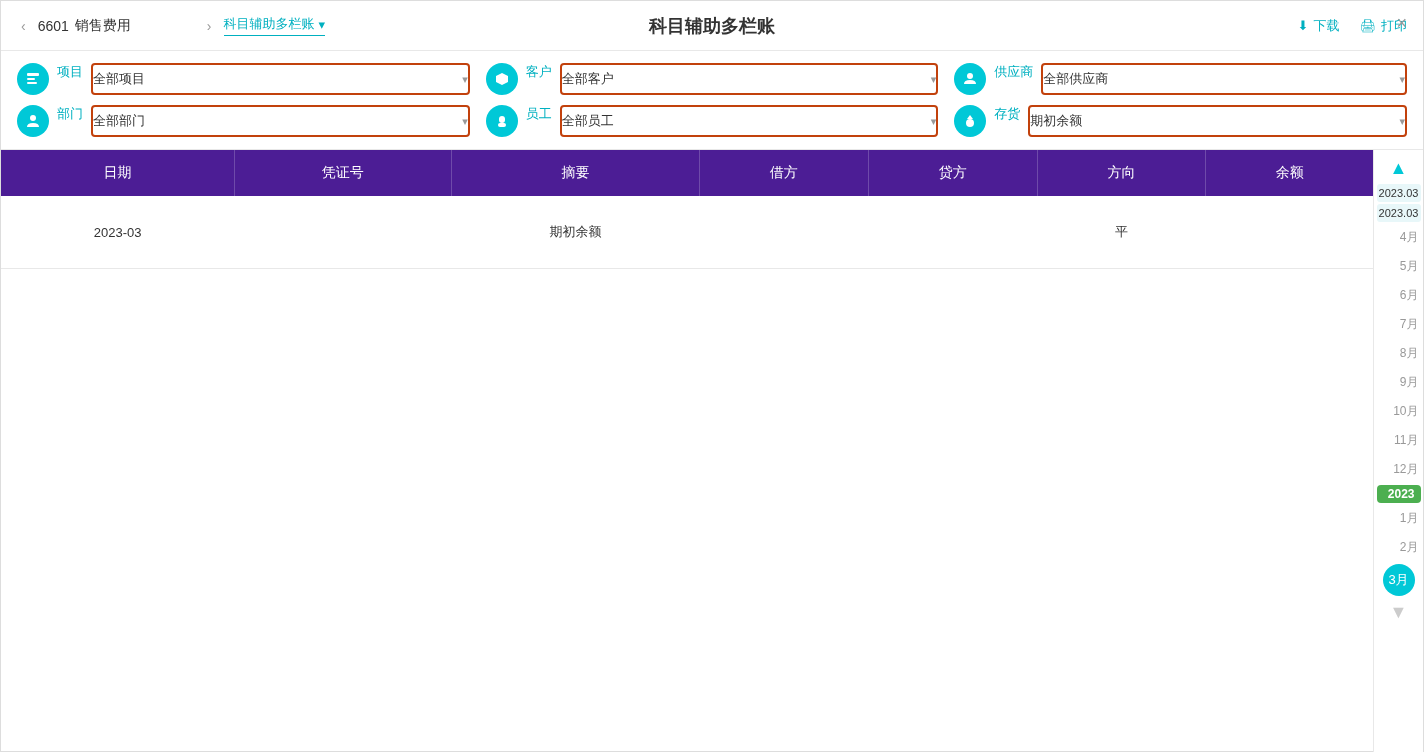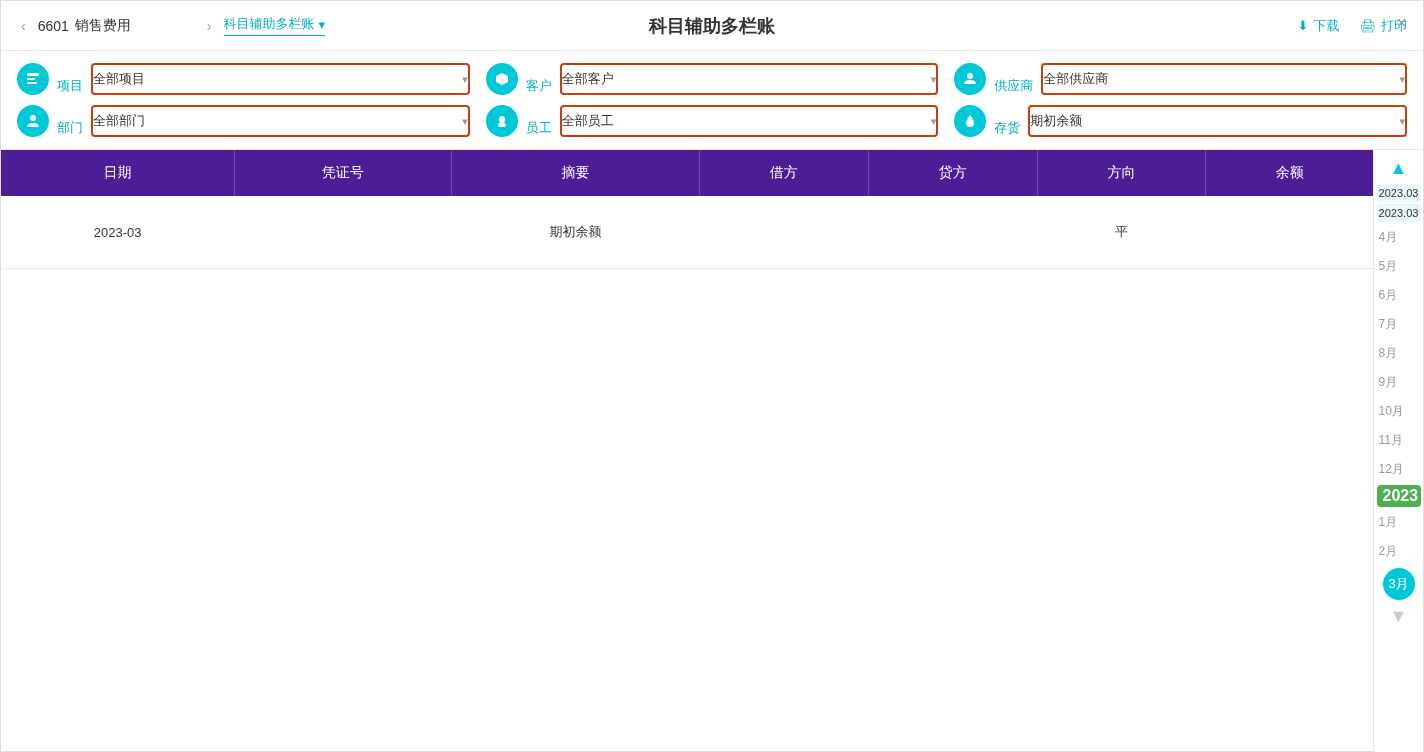--- a/index.html
+++ b/index.html
@@ -102,21 +102,21 @@
     }
     .filter-row {
       display: flex;
       align-items: center;
       gap: 16px;
       margin-bottom: 10px;
     }
     .filter-row:last-child { margin-bottom: 0; }
     .filter-item {
       display: flex;
-      align-items: flex-end;
+      align-items: flex-start;
       gap: 8px;
       flex: 1;
     }
     .filter-icon {
       width: 32px;
       height: 32px;
       border-radius: 50%;
       background: #00c8d7;
       display: flex;
       align-items: center;
@@ -180,34 +180,34 @@
       border-left: 1px solid #e8e8e8;
       display: flex;
       flex-direction: column;
       align-items: center;
       padding: 4px 0;
       overflow-y: auto;
       height: 100%;
     }
     .sidebar-month {
       width: 44px;
-      text-align: left;
+      text-align: right;
       padding: 5px 2px;
       font-size: 12px;
       color: #999;
       cursor: pointer;
       border-radius: 4px;
       margin: 1px 0;
     }
     .sidebar-month.active-green {
       background: #4caf50;
       color: #fff;
       border-radius: 4px;
       padding: 2px 6px;
-      font-size: 16px;
+      font-size: 12px;
       font-weight: bold;
     }
     .sidebar-nav {
       color: #ccc;
       font-size: 18px;
       cursor: pointer;
       padding: 4px;
     }
     .sidebar-nav.active { color: #00c8d7; }
     .sidebar-date-label {

